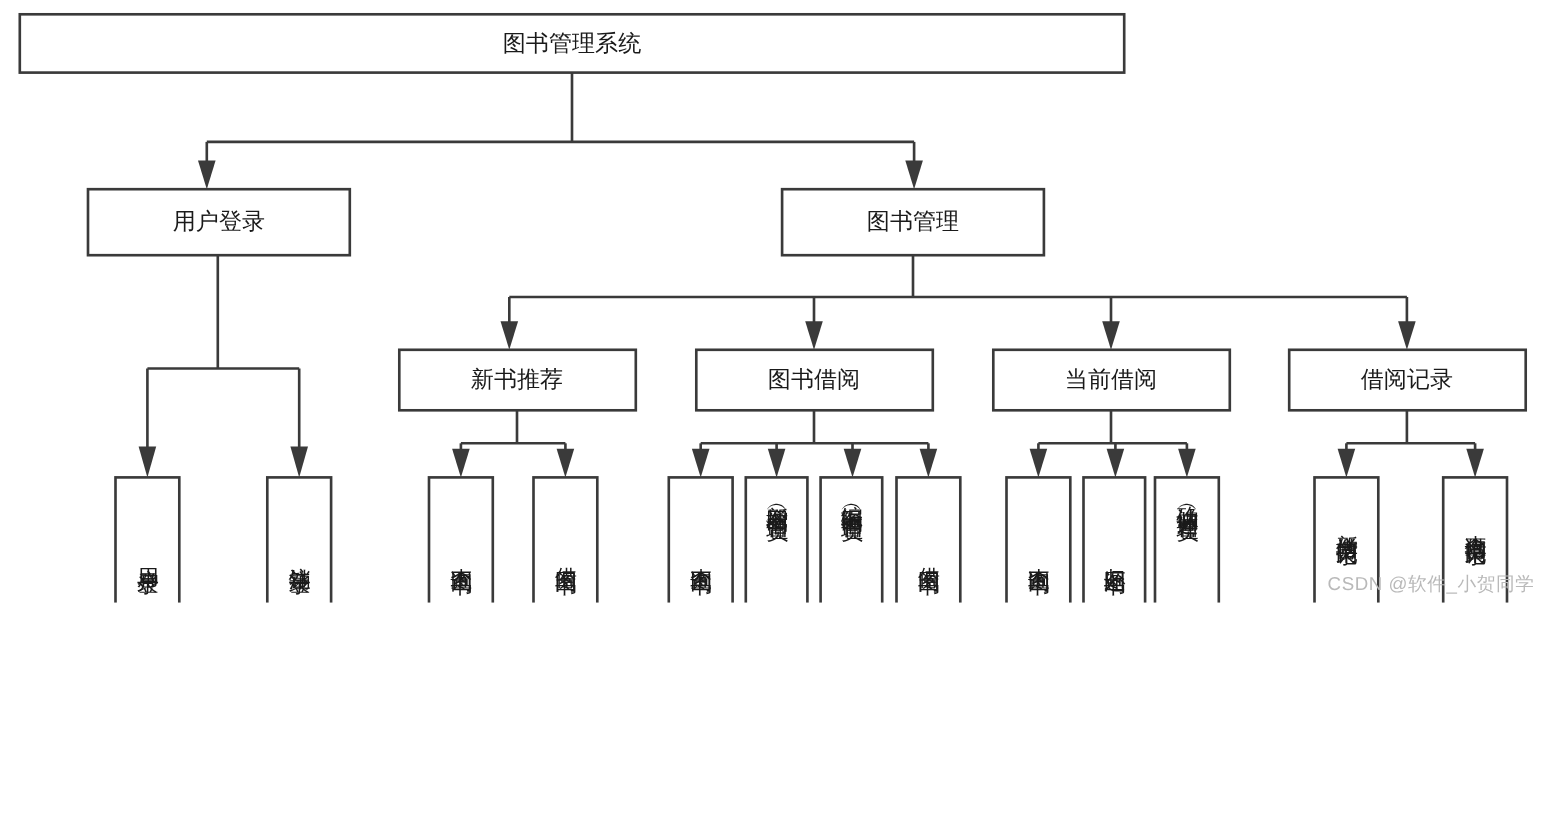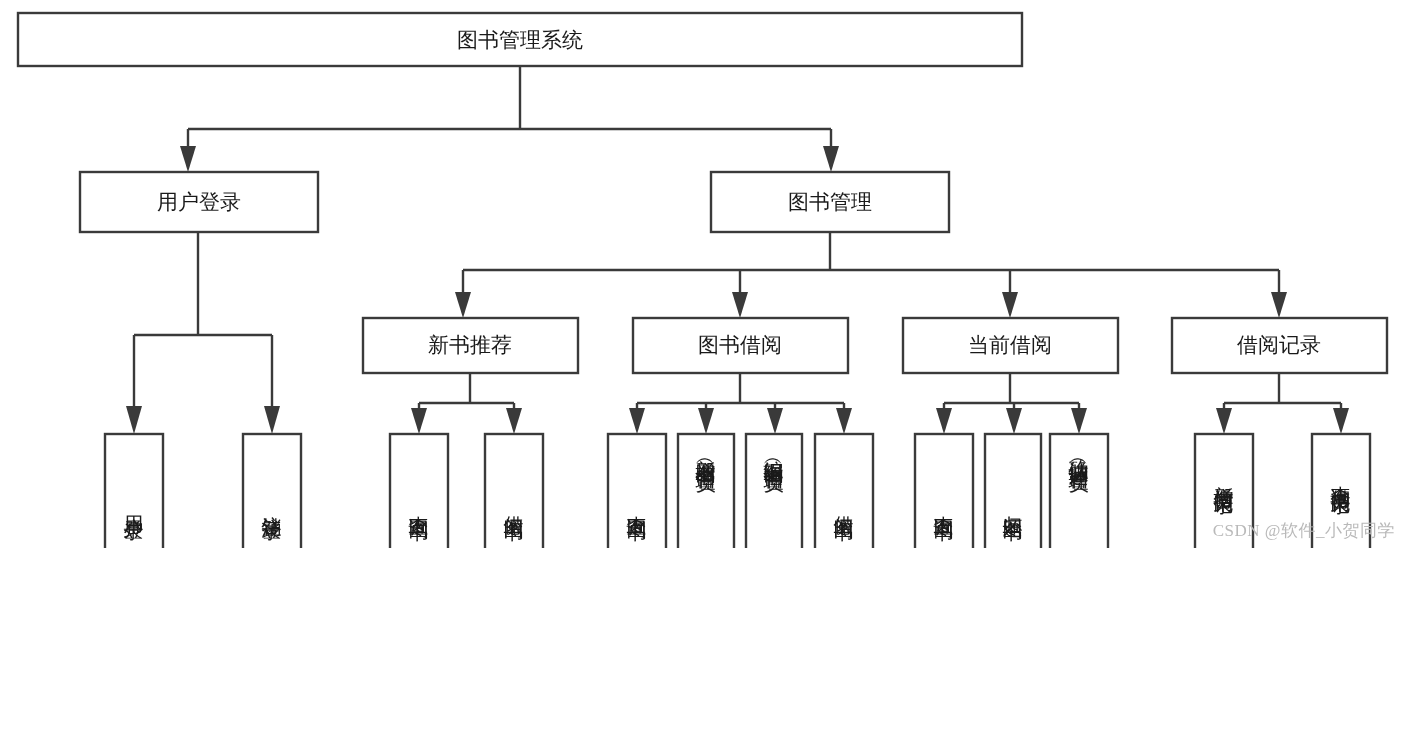--- a/index.html
+++ b/index.html
@@ -59,21 +59,21 @@
     fill: none;
   }
   .arrow-head {
     fill: #3a3a3a;
     stroke: none;
   }
   .watermark {
     position: absolute;
     right: 10px;
     bottom: 6px;
-    font-family: Liberation Serif, serif;
+    font-family: Liberation Sans, sans-serif;
     font-size: 17px;
     color: #b9b9b9;
     white-space: nowrap;
     letter-spacing: 0.5px;
   }
 </style>
 </head>
 <body>
 
 <div id="stage">

